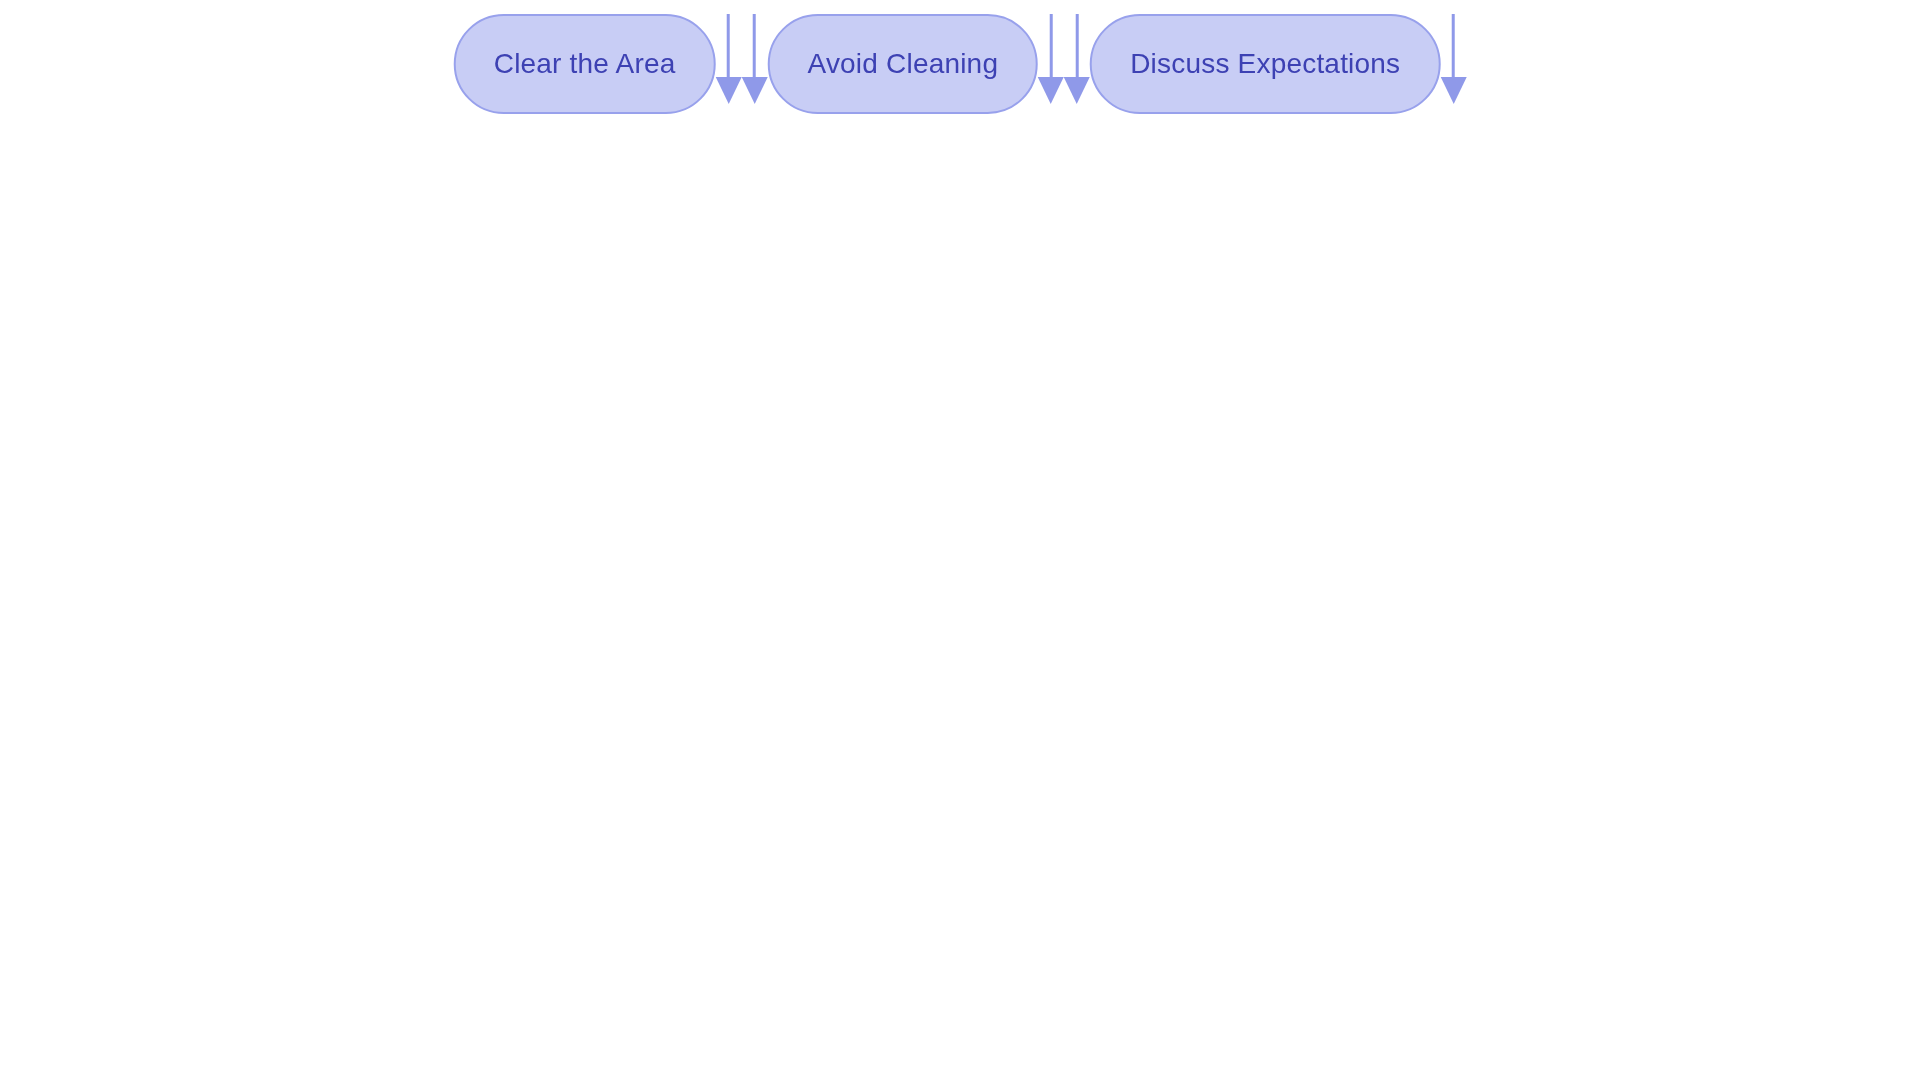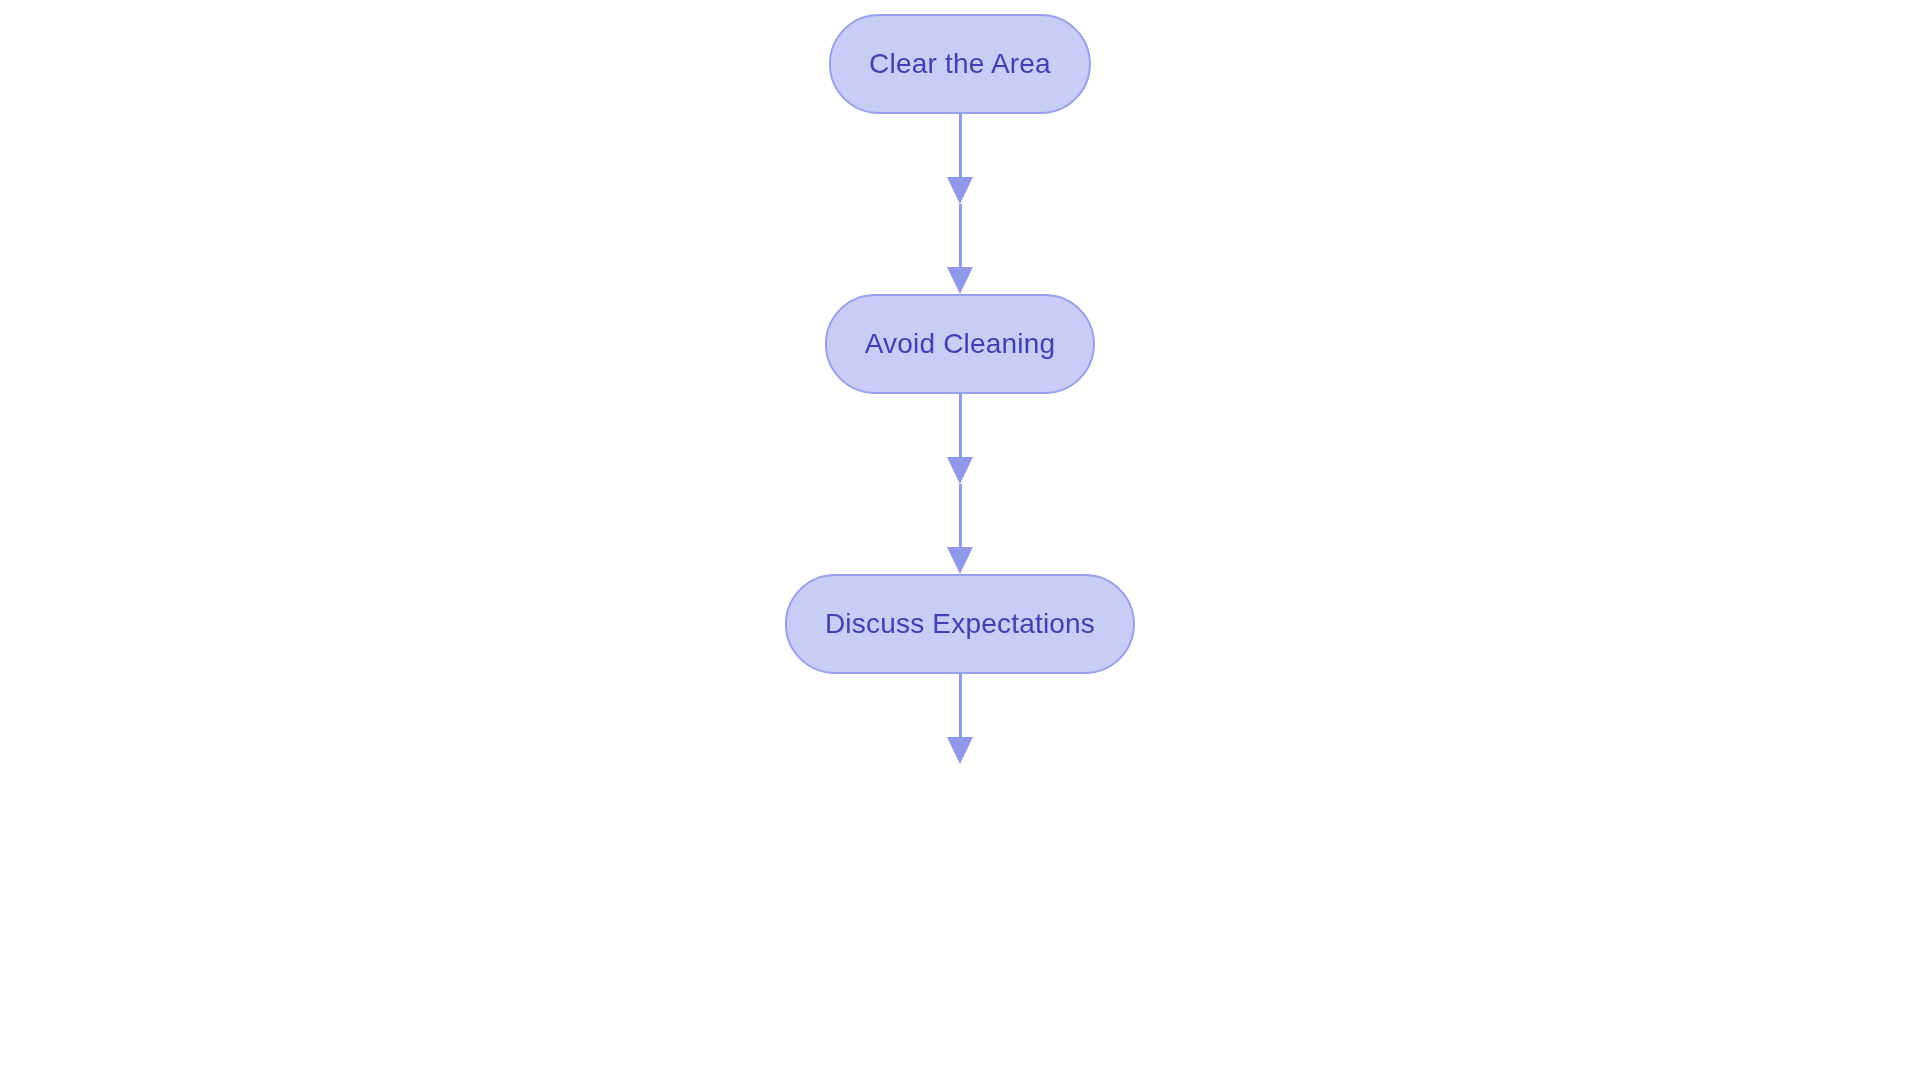--- a/index.html
+++ b/index.html
@@ -18,22 +18,22 @@
     background: var(--bg);
     overflow: hidden;
     font-family: "Liberation Sans", "DejaVu Sans", sans-serif;
   }
   .flow {
     position: absolute;
     top: 14px;
     left: 50%;
     transform: translateX(-50%);
     display: flex;
-    flex-direction: column;
-    align-items: center;
+    flex-direction: row;
+    align-items: flex-start;
   }
   .node {
     height: 100px;
     min-width: 200px;
     padding: 0 38px;
     border-radius: 50px;
     background: var(--node-fill);
     border: 2px solid var(--node-border);
     display: flex;
     align-items: center;

